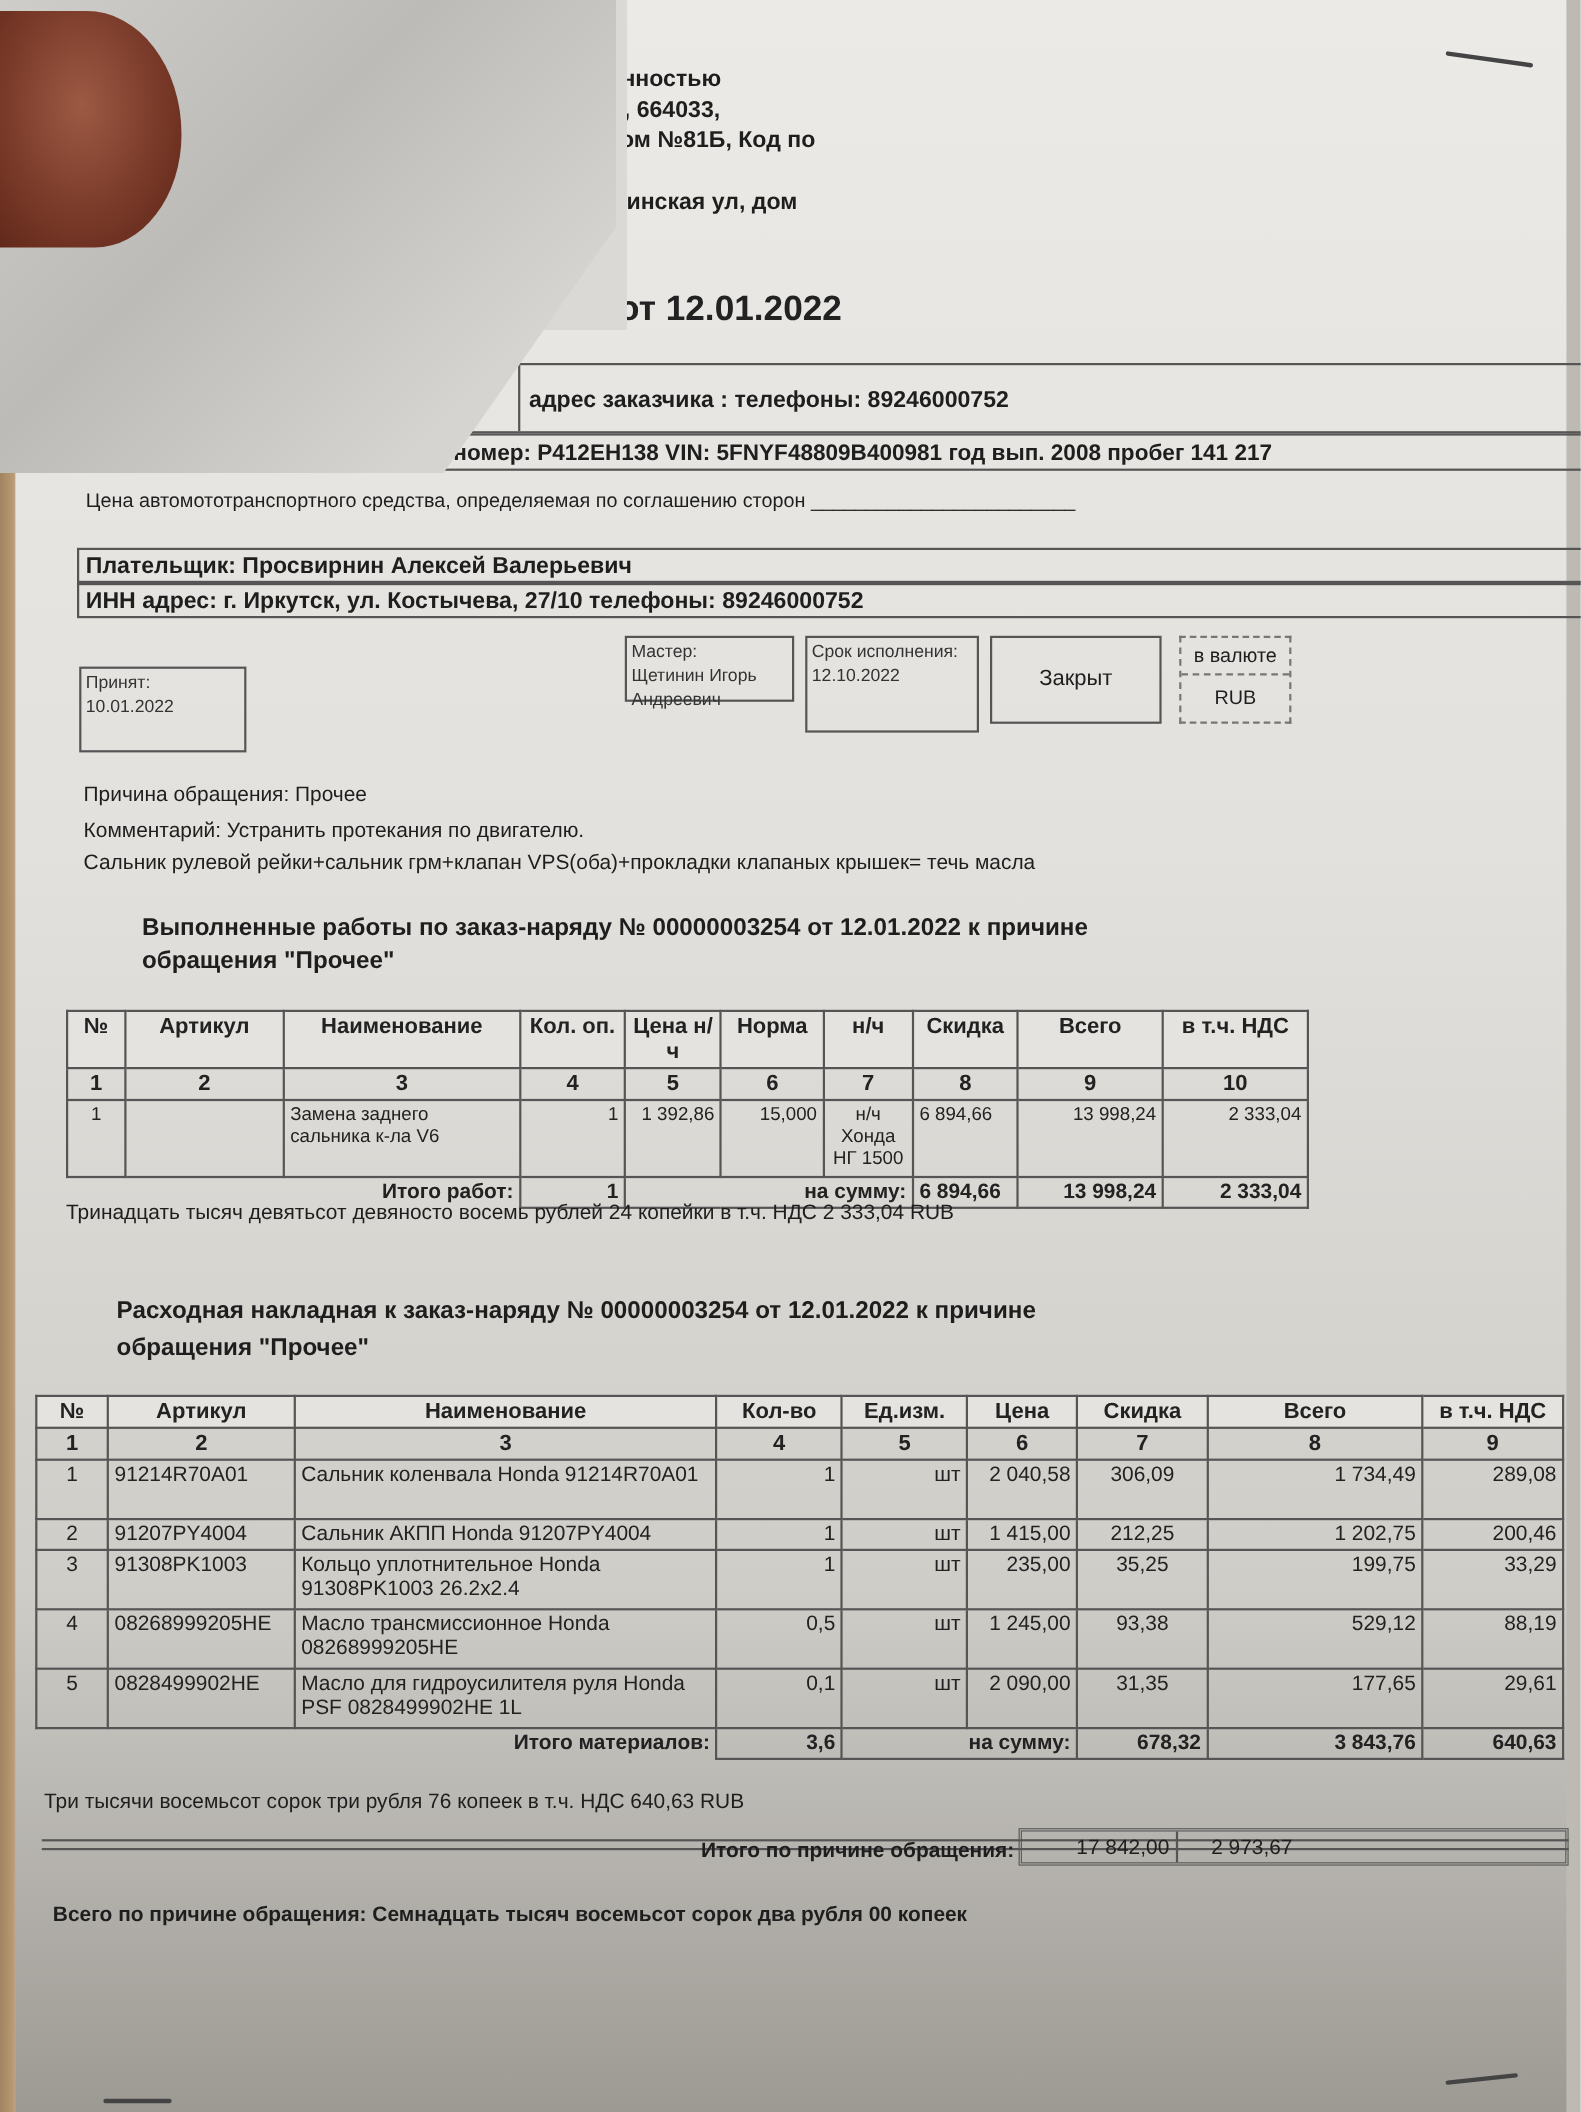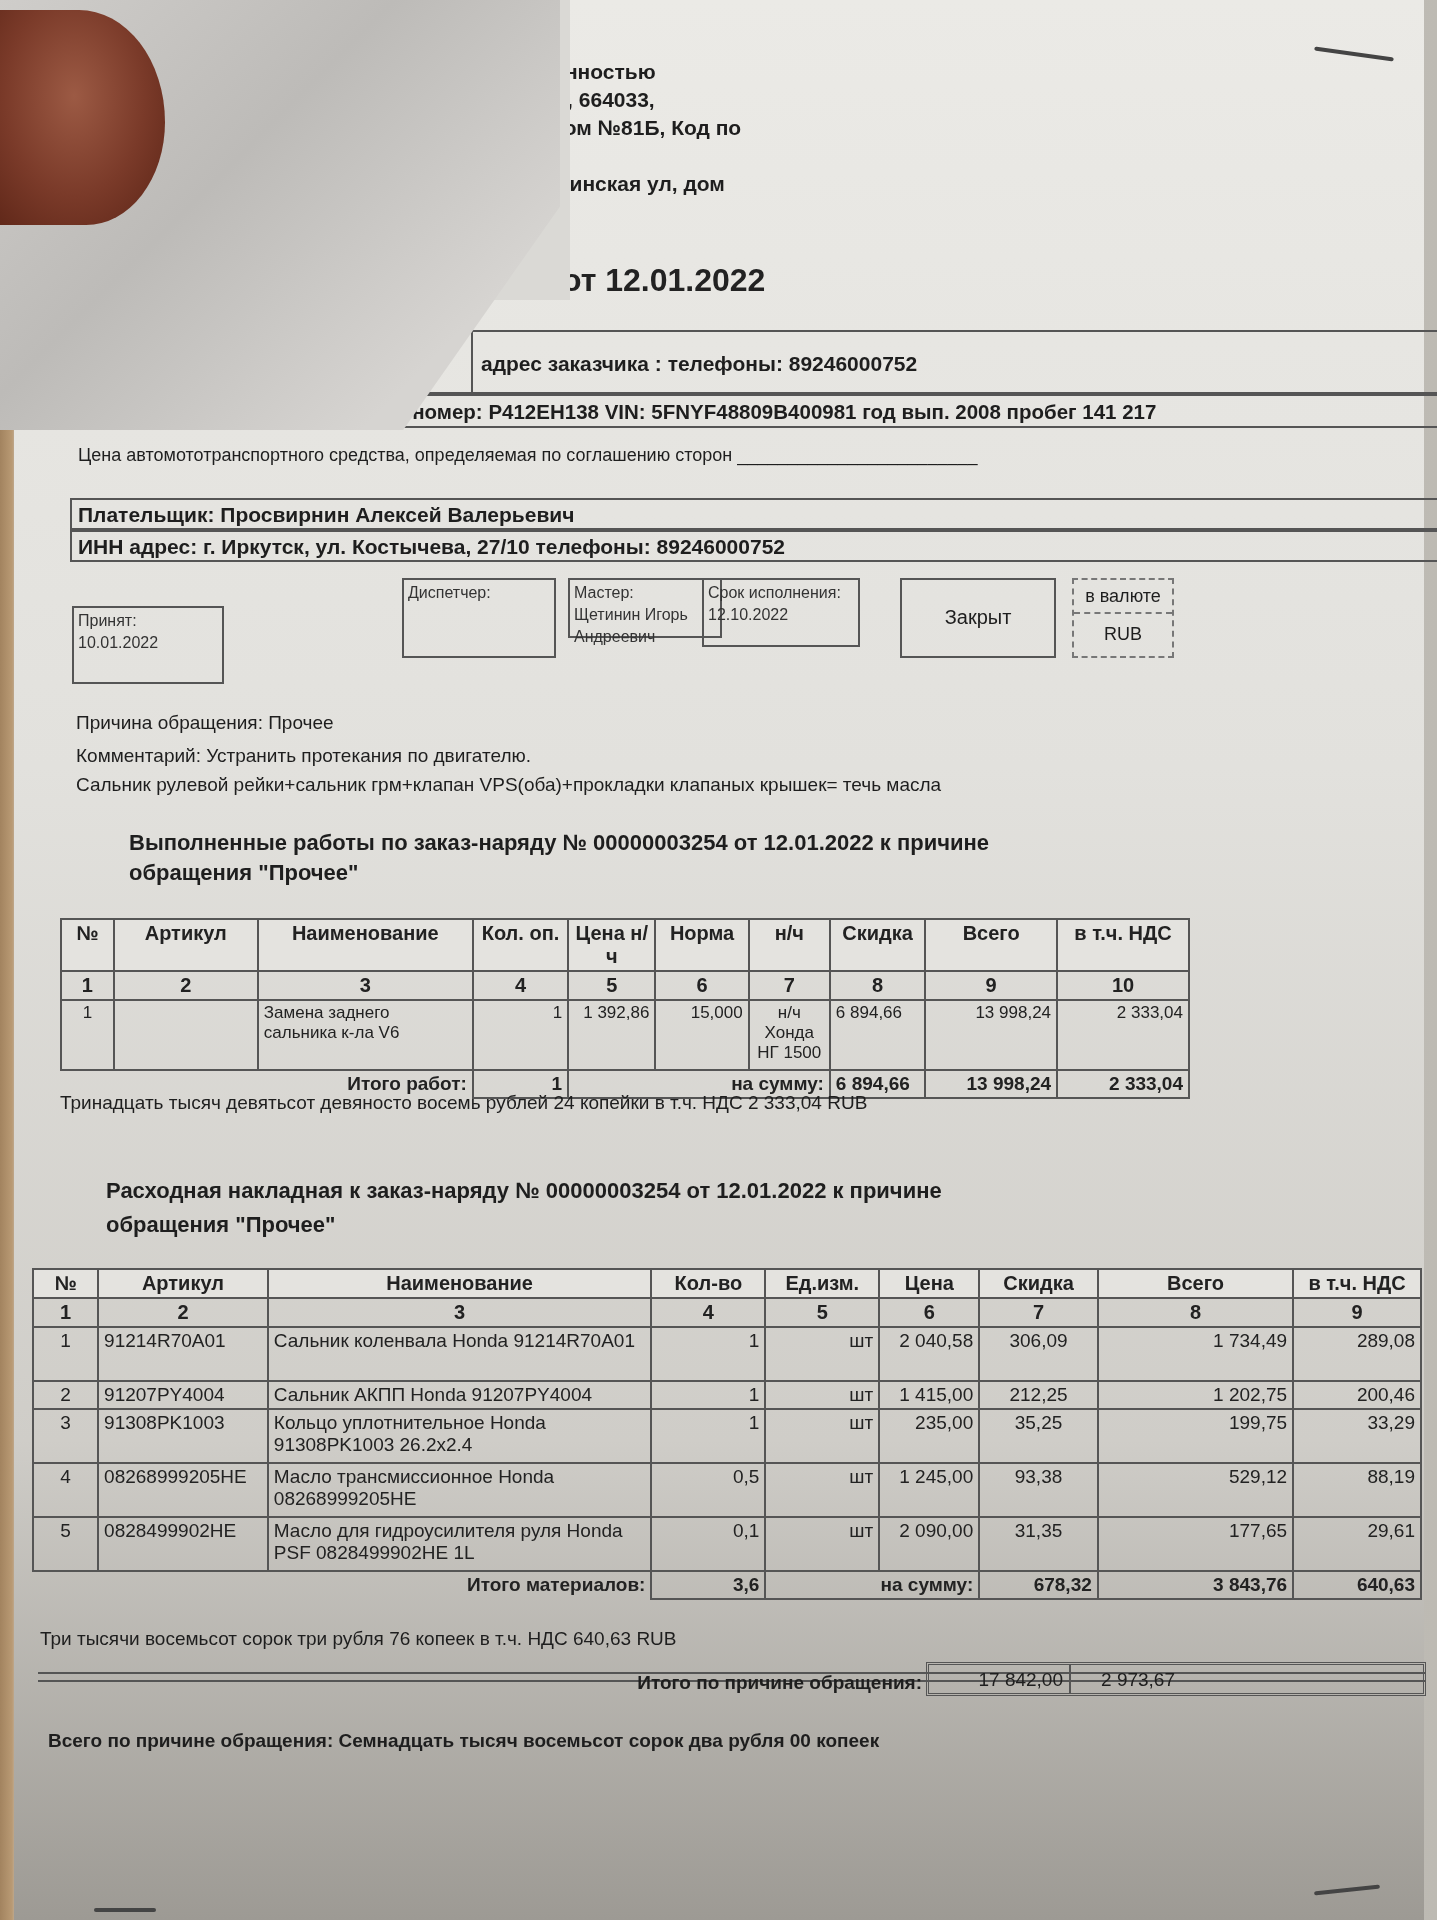--- a/index.html
+++ b/index.html
@@ -79,28 +79,25 @@
     <div class="abs txt bold" style="left:6px;top:3px;">Плательщик:  Просвирнин Алексей Валерьевич</div>
   </div>
   <div class="box" style="left:56px;top:530px;width:1370px;height:32px;">
     <div class="abs txt bold" style="left:6px;top:3px;">ИНН    адрес: г. Иркутск, ул. Костычева, 27/10   телефоны: 89246000752</div>
   </div>
 
   <div class="box" style="left:58px;top:606px;width:152px;height:78px;">
     <div class="abs small" style="left:4px;top:2px;">Принят:</div>
     <div class="abs small" style="left:4px;top:24px;width:140px;white-space:normal;">10.01.2022</div>
   </div>
-  <div class="box" style="left:388px;top:578px;width:154px;height:80px;">
-    <div class="abs small" style="left:4px;top:2px;">Диспетчер:</div>
-  </div>
   <div class="box" style="left:554px;top:578px;width:154px;height:60px;">
     <div class="abs small" style="left:4px;top:2px;">Мастер:</div>
     <div class="abs small" style="left:4px;top:24px;width:140px;white-space:normal;">Щетинин Игорь Андреевич</div>
   </div>
-  <div class="box" style="left:688px;top:578px;width:158px;height:69px;">
+  <div class="box" style="left:718px;top:578px;width:158px;height:88px;">
     <div class="abs small" style="left:4px;top:2px;">Срок исполнения:</div>
     <div class="abs small" style="left:4px;top:24px;">12.10.2022</div>
   </div>
   <div class="box" style="left:886px;top:578px;width:156px;height:80px;">
     <div class="abs txt" style="left:0;top:26px;width:152px;text-align:center;font-size:20px;">Закрыт</div>
   </div>
   <div class="abs" style="left:1058px;top:578px;width:102px;height:80px;border:2px dashed #777;box-sizing:border-box;">
     <div class="abs" style="left:0;top:32px;width:100%;border-top:2px dashed #777;"></div>
     <div class="abs txt" style="left:0;top:6px;width:100%;text-align:center;font-size:18px;">в валюте</div>
     <div class="abs txt" style="left:0;top:44px;width:100%;text-align:center;font-size:18px;">RUB</div>

